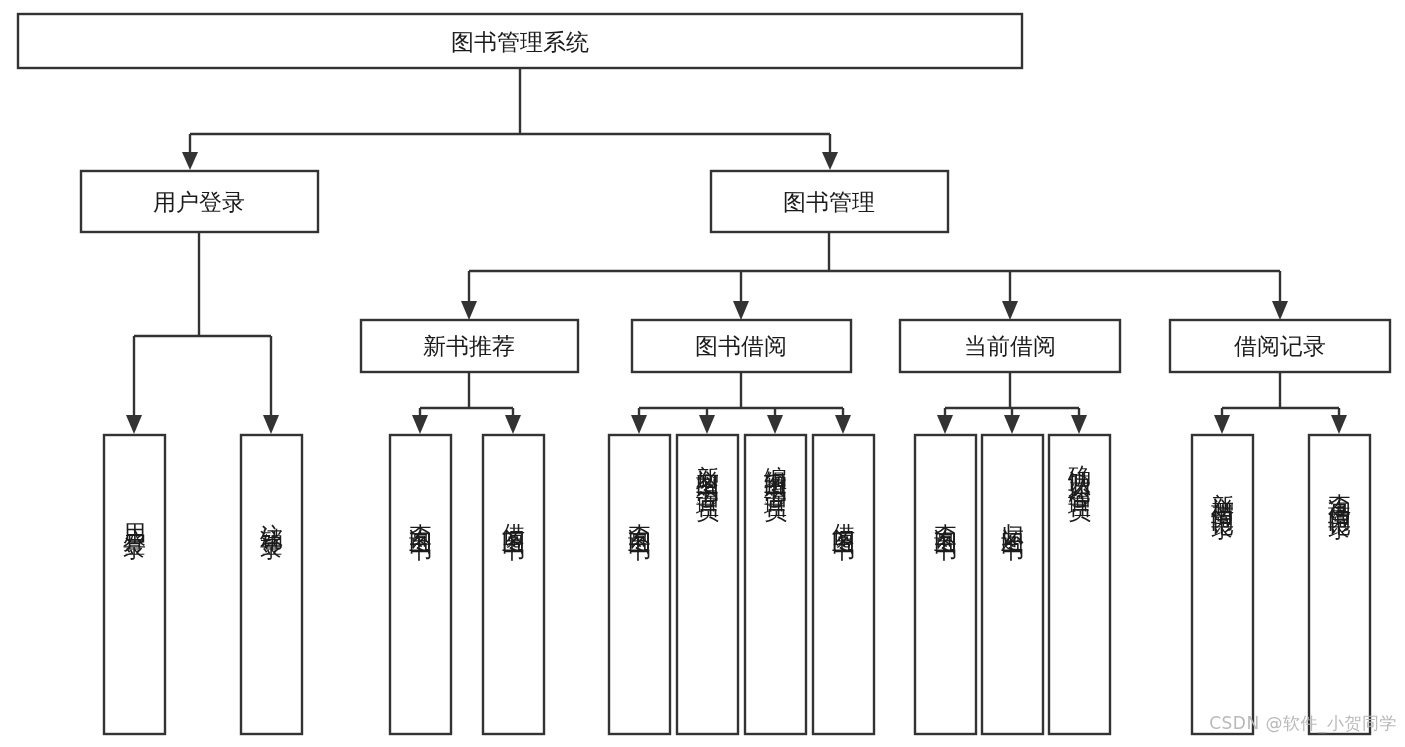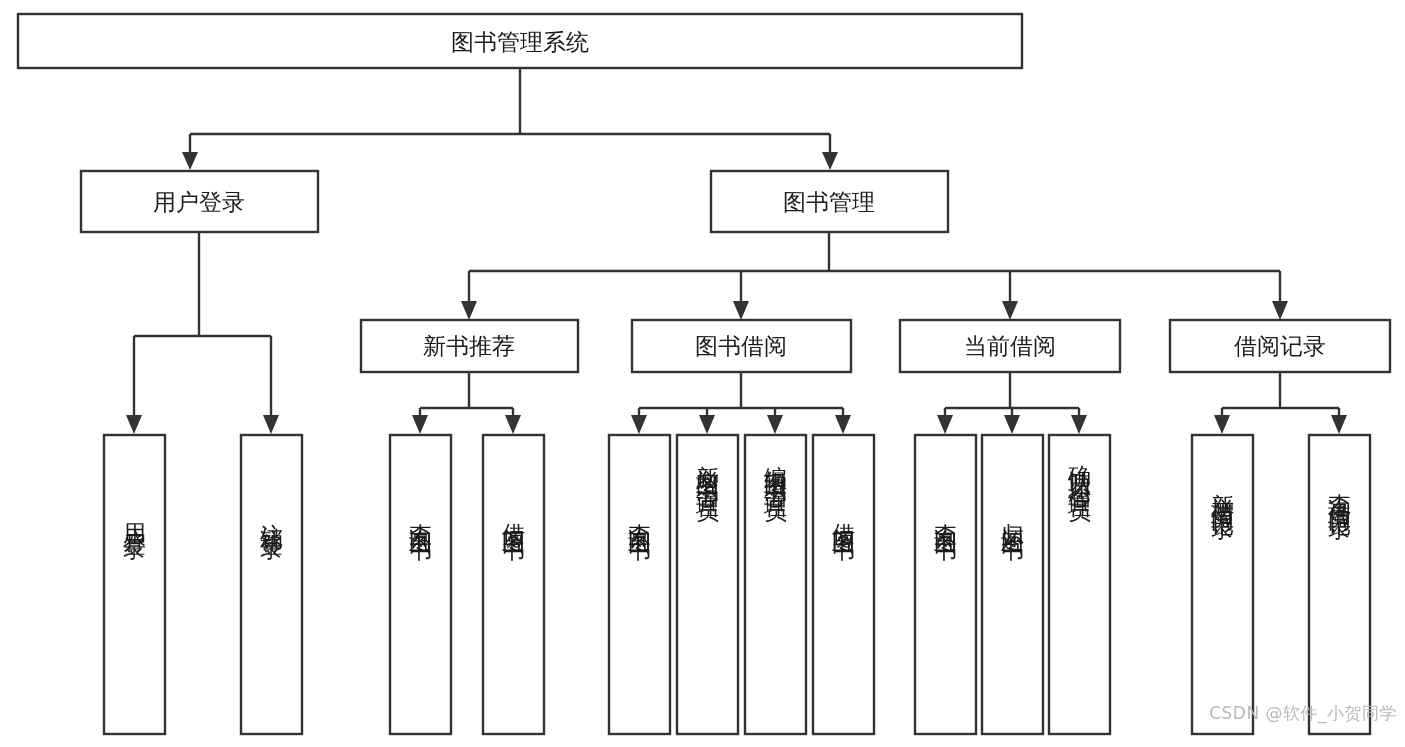--- a/index.html
+++ b/index.html
@@ -72,21 +72,21 @@
     font-size: 23px;
     line-height: 1;
     letter-spacing: 5px;
     color: #1b1b1b;
     white-space: nowrap;
     transform: rotate(0deg);
   }
   .watermark {
     position: absolute;
     right: 8px;
-    bottom: 22px;
+    bottom: 12px;
     font-family: "DejaVu Sans", "Liberation Sans", sans-serif;
     font-size: 17px;
     color: #b9b9b9;
     letter-spacing: 0.5px;
     white-space: nowrap;
     user-select: none;
   }
 </style>
 </head>
 <body>

